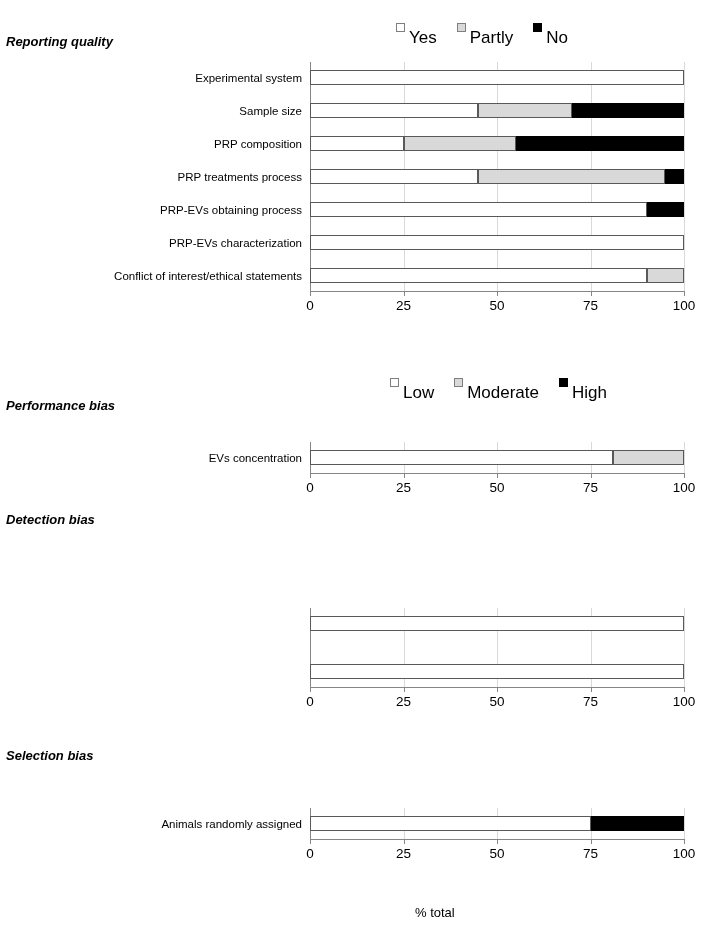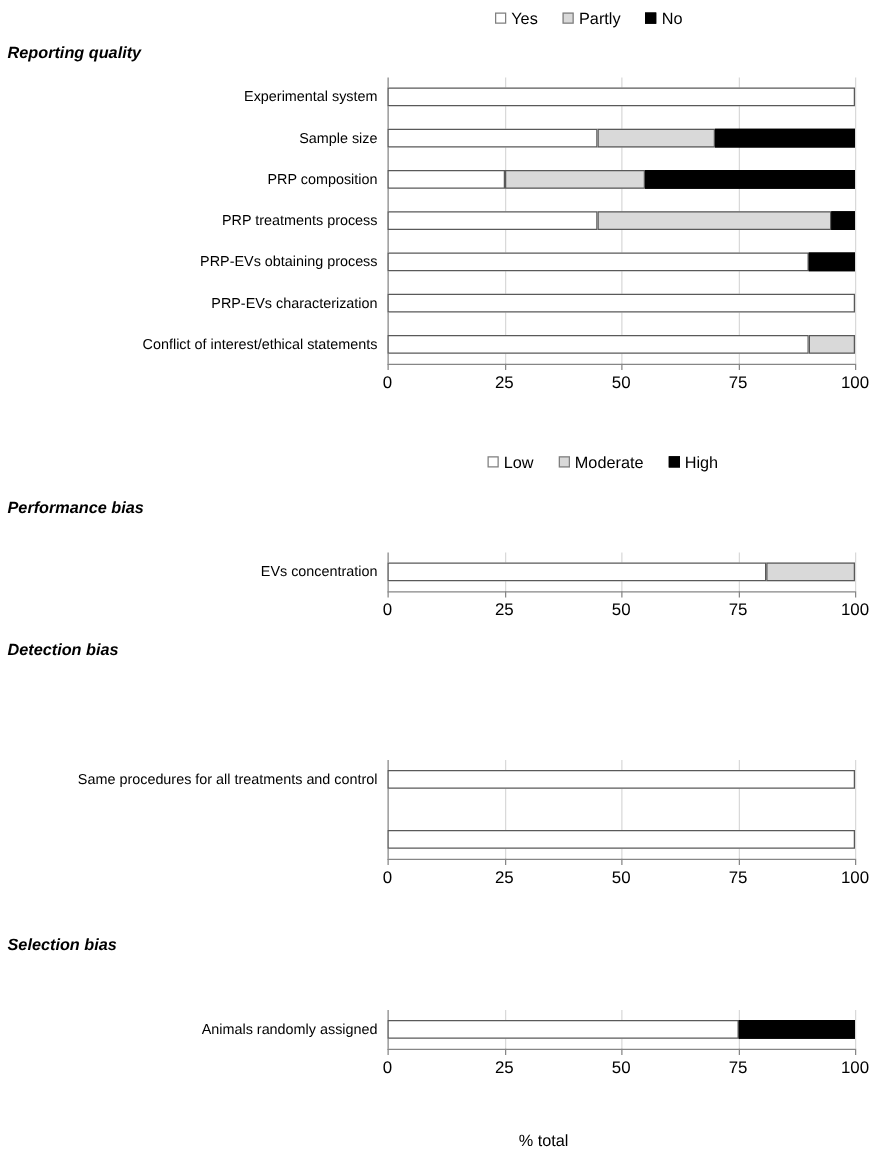--- a/index.html
+++ b/index.html
@@ -32,21 +32,21 @@
   }
   .legend-item:last-child { margin-right: 0; }
   .legend-swatch {
     width: 9px;
     height: 9px;
     border: 1px solid #7f7f7f;
     margin-right: 4px;
     box-sizing: border-box;
     flex: 0 0 auto;
   }
-  .legend-label { font-size: 13px; }
+  .legend-label { font-size: 17px; margin-top: 21px; }
 
   
   .section-title {
     position: absolute;
     font-size: 13px;
     font-weight: bold;
     font-style: italic;
     white-space: nowrap;
   }
 
@@ -232,21 +232,20 @@
 
 <div class="plot" id="chart-2" style="left: 310px; top: 608px; width: 374px; height: 105px;">
     <div class="gridline axis0" style="left: 0px; height: 79px;"></div>
     <div class="gridline" style="left: 93.5px; height: 79px;"></div>
     <div class="gridline" style="left: 187px; height: 79px;"></div>
     <div class="gridline" style="left: 280.5px; height: 79px;"></div>
     <div class="gridline" style="left: 374px; height: 79px;"></div>
     <div class="bar-row" style="top: 8px;">
       <div class="seg yes" style="width: 374px;"></div>
     </div>
-    <div class="cat-label" style="top: 11px; right: 382px;">Same procedures for all treatments and control</div>
     <div class="bar-row" style="top: 56px;">
       <div class="seg yes" style="width: 374px;"></div>
     </div>
     <div class="xaxis-line" style="top: 79px;"></div>
     <div class="xtick" style="left: 0px; top: 79px;"></div>
     <div class="xticklabel" style="left: -20px; top: 87px;">0</div>
     <div class="xtick" style="left: 93.5px; top: 79px;"></div>
     <div class="xticklabel" style="left: 73.5px; top: 87px;">25</div>
     <div class="xtick" style="left: 187px; top: 79px;"></div>
     <div class="xticklabel" style="left: 167px; top: 87px;">50</div>

